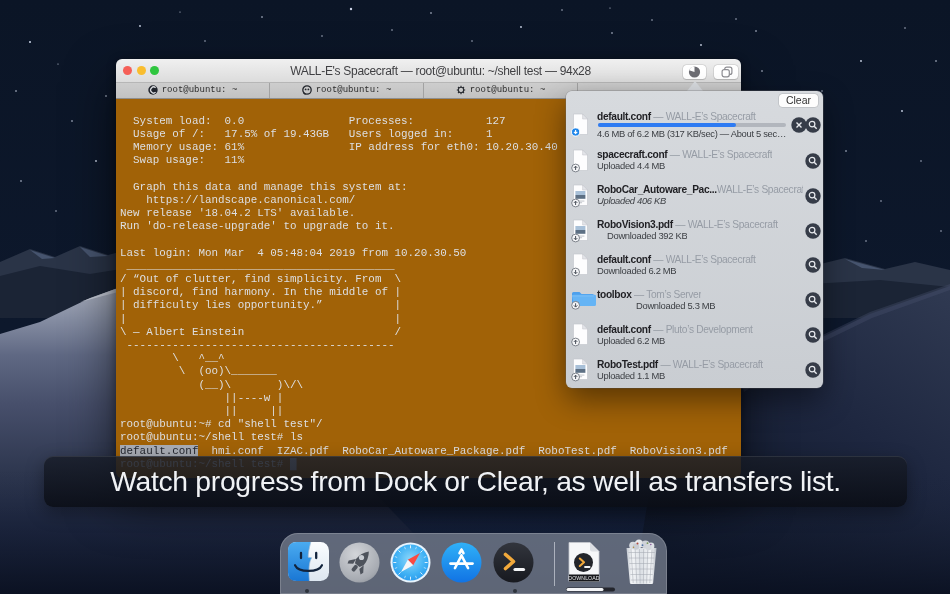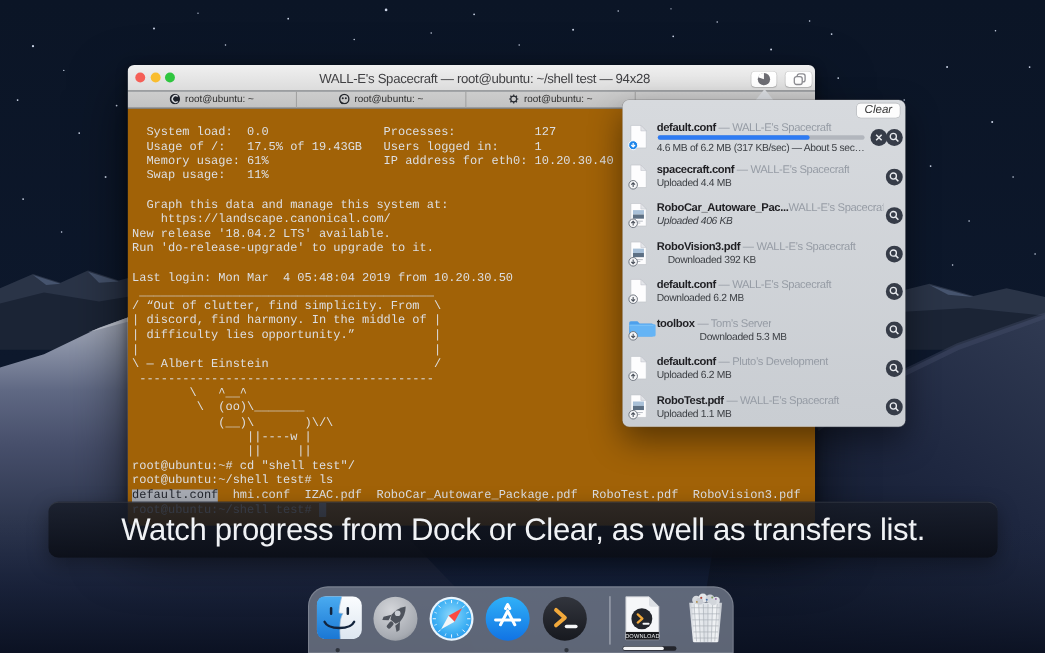--- a/index.html
+++ b/index.html
@@ -4,31 +4,31 @@
 html,body{margin:0;padding:0;width:950px;height:594px;overflow:hidden;background:#0b1426;}
 *{box-sizing:border-box;}
 #stage{position:relative;width:950px;height:594px;overflow:hidden;font-family:"Liberation Sans",sans-serif;}
 #wall{position:absolute;left:0;top:0;}
 
 #win{position:absolute;left:116px;top:59px;width:625px;height:419px;border-radius:6px;overflow:hidden;box-shadow:0 22px 50px rgba(0,0,0,.6),0 2px 10px rgba(0,0,0,.4);}
 #titlebar{position:absolute;left:0;top:0;width:100%;height:24px;background:linear-gradient(#f0f0f0,#dcdcdc);border-bottom:1px solid #b6b6b6;}
 .tl{position:absolute;top:7px;width:9px;height:9px;border-radius:50%;}
 #title{position:absolute;left:24px;right:0;top:0;height:24px;line-height:25px;text-align:center;font-size:12px;letter-spacing:-.3px;color:#3f3f42;}
 .tbtn{position:absolute;top:5.5px;height:14px;background:#fff;border-radius:3.5px;box-shadow:0 0 0 .5px rgba(0,0,0,.14),0 .5px 1px rgba(0,0,0,.12);}
-#tabbar{position:absolute;left:0;top:24px;width:100%;height:15.5px;background:linear-gradient(#cdcdcd,#c2c2c2);border-bottom:1px solid #8e8e8e;display:flex;}
+#tabbar{position:absolute;left:0;top:24px;width:100%;height:15.5px;background:linear-gradient(#cdcdcd,#c2c2c2);border-bottom:1px solid #8e8e8e;display:flex;font-family:Liberation Mono, monospace;}
 .tab{height:100%;width:154px;border-right:1px solid #a2a2a2;display:flex;align-items:center;justify-content:center;gap:4px;font-size:9px;color:#2d2d2d;}
 #term{position:absolute;left:0;top:39.5px;width:100%;height:379.5px;background:#a16207;}
 #term pre{margin:0;padding:16.1px 0 0 4px;font-family:"Liberation Mono",monospace;font-size:10.9px;line-height:13.2px;color:#dddfe3;}
 .hl{background:#a8acb4;color:#23262e;}
 .cur{background:#b9bcc4;color:#b9bcc4;}
 
 #panel{position:absolute;left:566px;top:90.5px;width:257px;height:297px;border-radius:6px;background:linear-gradient(#d7dade,#c9cdd2);box-shadow:0 12px 30px rgba(0,0,0,.45),0 0 0 .5px rgba(120,120,125,.6);}
 #parrow{position:absolute;left:687px;top:81px;width:0;height:0;border-left:8px solid transparent;border-right:8px solid transparent;border-bottom:10px solid #d9dce0;}
 #phead{position:absolute;left:0;top:3.5px;width:100%;text-align:center;font-size:10.9px;font-weight:bold;letter-spacing:-.25px;color:#303034;line-height:18px;}
-#clear{position:absolute;right:5px;top:3.5px;width:39px;height:12.5px;background:#fdfdfd;border-radius:3.5px;box-shadow:0 0 0 .5px rgba(0,0,0,.18);font-size:10.5px;color:#333;text-align:center;line-height:12.5px;font-style:italic;}
+#clear{position:absolute;right:5px;top:3.5px;width:39px;height:12.5px;background:#fdfdfd;border-radius:3.5px;box-shadow:0 0 0 .5px rgba(0,0,0,.18);font-size:10.5px;color:#333;text-align:center;line-height:12.5px;}
 .prow{position:absolute;left:0;width:100%;height:35px;}
 .ricon{position:absolute;left:7.5px;top:0;}
 .rtitle{position:absolute;left:31px;top:0;font-size:10.2px;line-height:12px;font-weight:bold;letter-spacing:-.33px;color:#1f1f23;white-space:nowrap;max-width:206px;overflow:hidden;}
 .rtitle span{font-weight:normal;color:#969ca5;}
 .rsub{position:absolute;left:31px;top:0;font-size:9.4px;line-height:11px;letter-spacing:-.3px;color:#3d4045;white-space:nowrap;max-width:192px;overflow:hidden;text-overflow:ellipsis;}
 .rbtn{position:absolute;}
 
 #caption{position:absolute;left:44px;top:456px;width:863px;height:51px;border-radius:9px;background:linear-gradient(rgba(24,29,41,.84),rgba(10,13,21,.88));box-shadow:0 6px 18px rgba(0,0,0,.35), inset 0 1px 0 rgba(255,255,255,.09);color:#f0f2f5;font-size:28.3px;text-align:center;line-height:50px;letter-spacing:-.3px;}
 
 #dock{position:absolute;left:280px;top:533px;width:387px;height:61px;border-radius:18px 18px 0 0;background:rgba(122,130,146,.75);box-shadow:inset 0 0 0 1px rgba(255,255,255,.18);}

